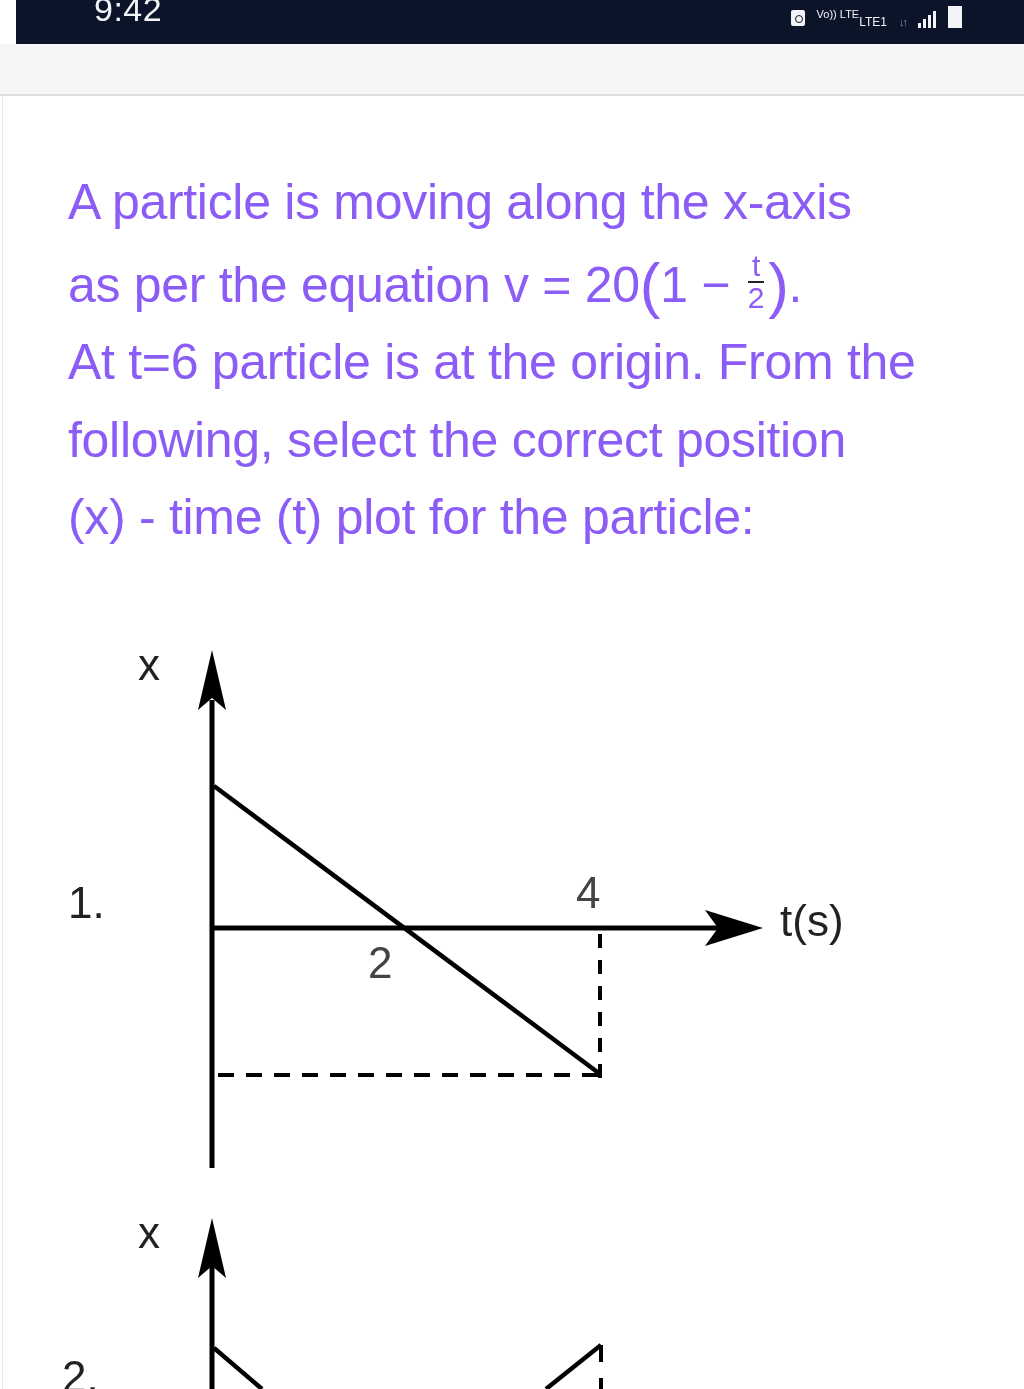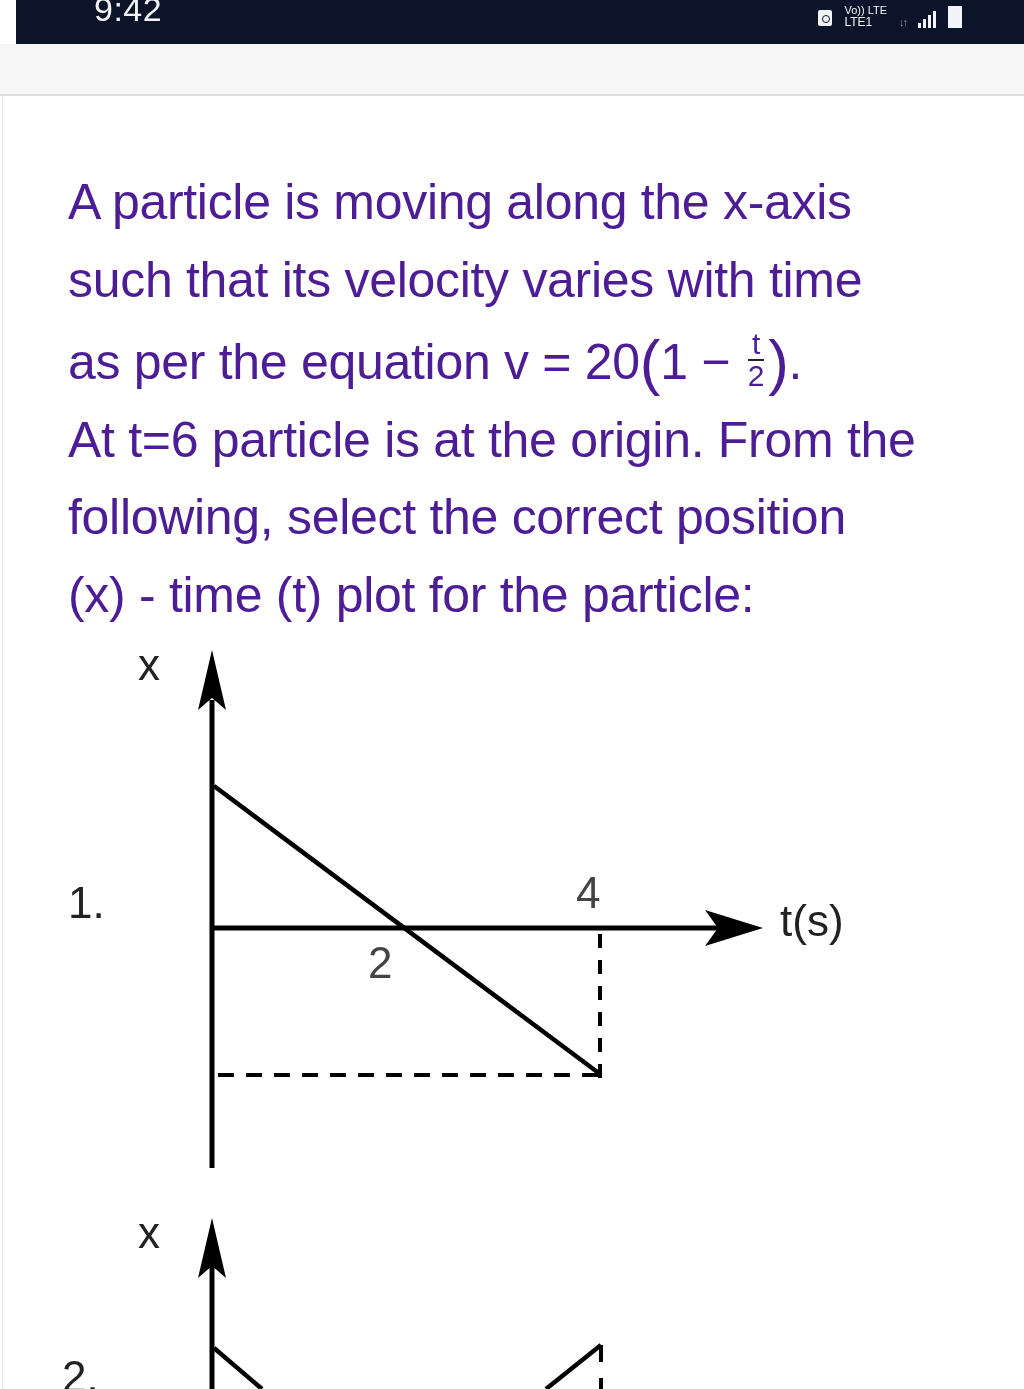--- a/index.html
+++ b/index.html
@@ -13,38 +13,38 @@
     position: absolute; left: 16px; top: 0; width: 1024px; height: 44px;
     background: #0b1428; color: #f2f4f8;
   }
   .status-time {
     position: absolute; left: 78px; top: -10px; font-size: 34px;
     letter-spacing: 0.5px;
   }
   .status-right { position: absolute; right: 78px; top: 0; height: 28px; display: flex; align-items: flex-end; gap: 12px; }
   .saver-icon { width: 14px; height: 16px; background: #f2f4f8; border-radius: 2px; position: relative; top: -2px; }
   .saver-icon::after { content: ""; position: absolute; left: 4px; top: 5px; width: 6px; height: 6px; border: 1px solid #0b1428; border-radius: 50%; }
-  .lte-block { display: flex; flex-direction: column; font-size: 12px; line-height: 12px; color: #f2f4f8; }
+  .lte-block { display: flex; flex-direction: row; font-size: 12px; line-height: 12px; color: #f2f4f8; }
   .lte-block .top { font-size: 11px; margin-top: -8px; }
   .arrows-icon { font-size: 11px; color: #8a93a6; letter-spacing: -2px; }
   .signal-icon { display: flex; align-items: flex-end; gap: 2px; height: 16px; }
   .signal-icon span { width: 3px; background: #f2f4f8; }
   .battery-icon { width: 14px; height: 22px; background: #f2f4f8; }
 
   .app-bar {
     position: absolute; left: 0; top: 44px; width: 1024px; height: 50px;
     background: #f6f6f7; border-bottom: 2px solid #dedede;
   }
   .card {
     position: absolute; left: 2px; top: 96px; width: 1020px; height: 1293px;
     background: #ffffff; border-left: 1px solid #e6e6e6;
   }
   .question {
     position: absolute; left: 68px; top: 164px; width: 900px;
-    font-size: 50px; line-height: 77.5px; color: #4c1d95;
+    font-size: 50px; line-height: 77.5px; color: #8b5cf6;
     letter-spacing: -0.3px;
   }
   .question .line { display: block; white-space: nowrap; }
   .math { font-family: Liberation Sans, sans-serif; font-size: 50px; }
   .frac { display: inline-block; vertical-align: middle; text-align: center; font-size: 30px; line-height: 30px; margin: 0 4px; position: relative; top: -6px; }
   .frac .num { display: block; border-bottom: 2px solid #222; padding: 0 3px; }
   .frac .den { display: block; }
   .paren { font-size: 62px; position: relative; top: 4px; }
 
   .option-num { position: absolute; font-size: 44px; color: #222; }
@@ -72,21 +72,20 @@
     <div class="battery-icon"></div>
   </div>
 </div>
 
 <div class="app-bar"></div>
 
 <div class="card"></div>
 
 <div class="question">
   <span class="line">A particle is moving along the x-axis</span>
-  <span class="line">such that its velocity varies with time</span>
   <span class="line">
     <span>as per the equation</span>
     <span class="math">
       <span>v</span>
       <span>=</span>
       <span>20</span><span class="paren">(</span><span>1</span>
       <span>−</span>
       <span class="frac">
         <span class="num">t</span>
         <span class="den">2</span>

